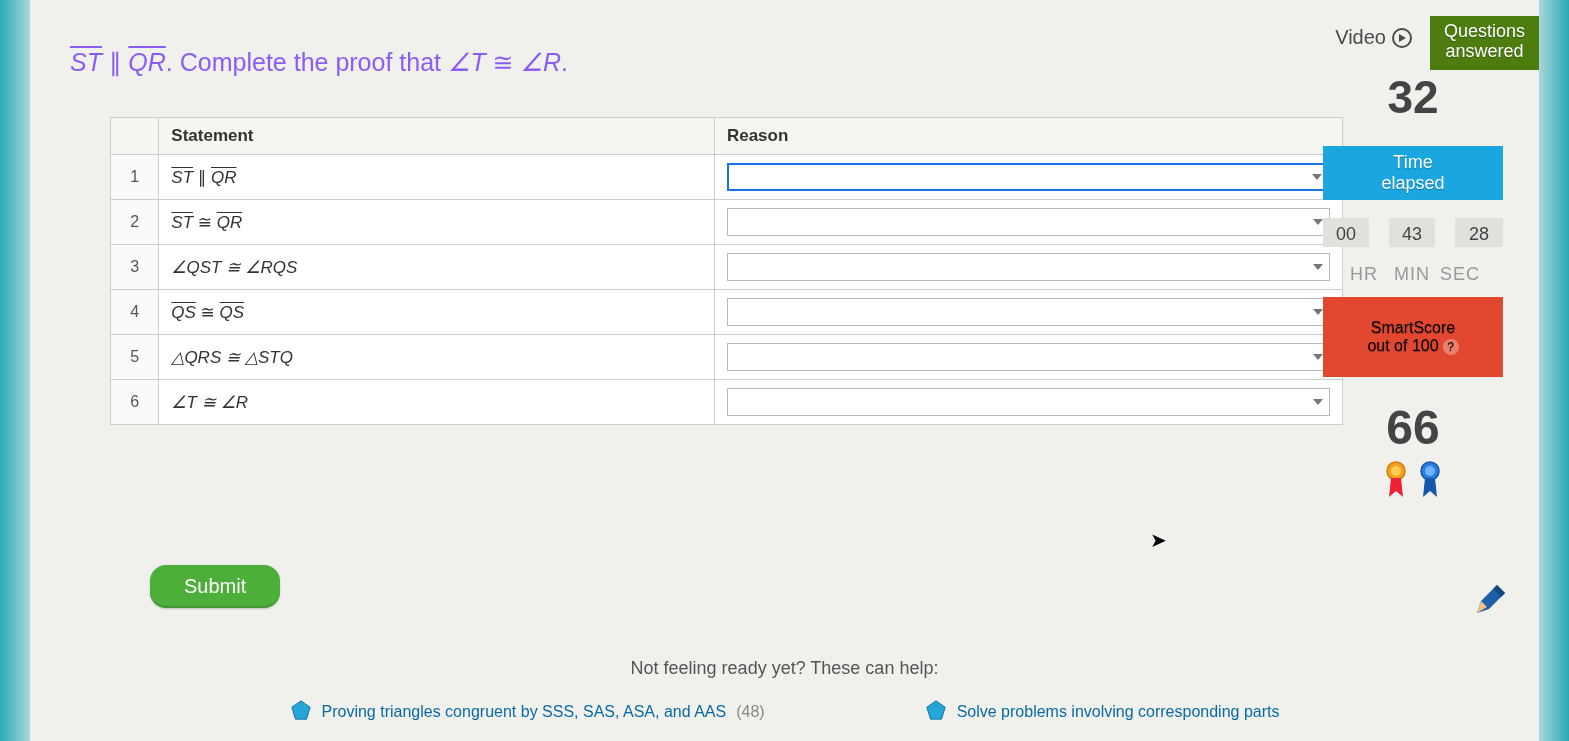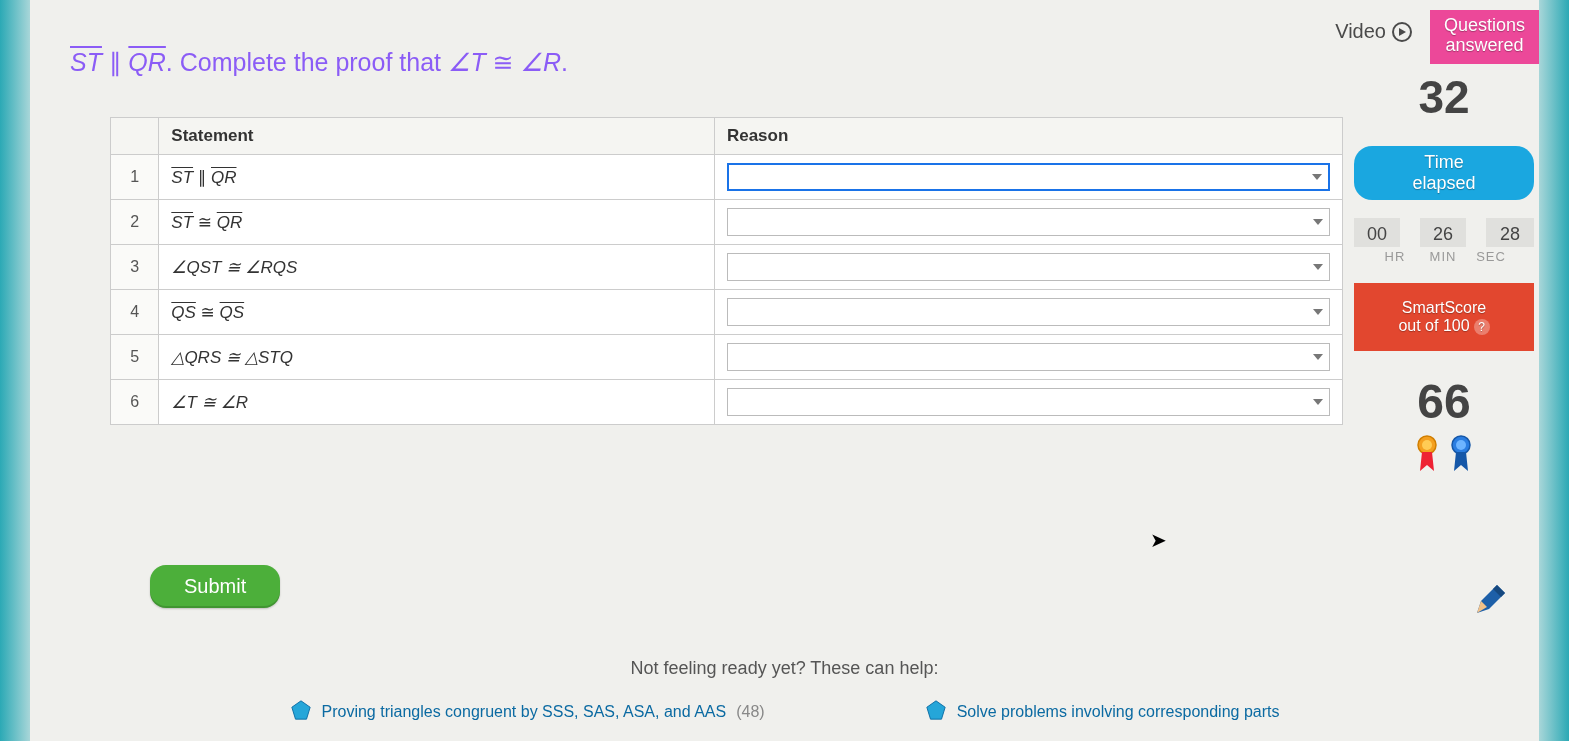--- a/index.html
+++ b/index.html
@@ -14,29 +14,29 @@
   }
   .page-wrap {
     background: #f0f0ed;
     margin: 0 30px;
     min-height: 741px;
     position: relative;
     padding: 0 0 0 0;
   }
   .top-right {
     position: absolute;
-    top: 10px; right: 0;
+    top: 16px; right: 0;
     display: flex;
     align-items: flex-start;
     gap: 18px;
   }
   .video-link { color: #4a4a4a; font-size: 20px; padding-top: 10px; display: flex; align-items: center; gap: 6px; cursor: pointer; }
   .play-circ { display:inline-flex; width:20px; height:20px; border:2px solid #4a4a4a; border-radius:50%; align-items:center; justify-content:center; font-size:10px; }
   .play-circ::before { content:""; display:block; width:0;height:0;border-left:7px solid #4a4a4a;border-top:4px solid transparent;border-bottom:4px solid transparent; margin-left:2px;}
-  .qa-box { background:#ec4899; color:#fff; padding:6px 14px 8px 14px; font-size:18px; text-align:center; text-shadow:0 1px 1px rgba(0,0,0,0.3); line-height:1.1;}
+  .qa-box { background:#4d7c0f; color:#fff; padding:6px 14px 8px 14px; font-size:18px; text-align:center; text-shadow:0 1px 1px rgba(0,0,0,0.3); line-height:1.1;}
   
   .question-text { font-size: 25px; color:#8b5cf6; padding: 48px 10px 10px 40px; font-style: italic;}
   .question-text .upright { font-style: normal; }
   .overline { text-decoration: overline; font-style: italic;}
   
   .proof-table { margin: 30px 0 0 80px; border-collapse: collapse; width: 1233px; background:#fff; }
   .proof-table th, .proof-table td { border:1px solid #ccc; padding:8px 12px; text-align:left; font-weight:normal; }
   .proof-table th { background:#f5f5f2; font-weight:bold; color:#333; font-size:17px; }
   .proof-table td.num { width:40px; text-align:center; color:#555; background:#fafaf8; font-size:16px;}
   .proof-table td.stmt { width:460px; color:#333; font-size:17px; font-style:italic;}
@@ -52,29 +52,29 @@
     width:0;height:0;border-left:5px solid transparent;border-right:5px solid transparent;border-top:6px solid #777;
   }
   
   .submit-btn {
     margin: 140px 0 0 120px;
     background:#4caf3a; color:#fff; border:none; border-radius:16px;
     padding:10px 34px; font-size:20px; cursor:pointer;
     box-shadow: inset 0 -2px 0 rgba(0,0,0,0.15), 0 1px 2px rgba(0,0,0,0.2);
   }
   
-  .sidebar { position:absolute; top:70px; right:5px; width:180px; text-align:center; }
+  .sidebar { position:absolute; top:70px; right:36px; width:180px; text-align:center; }
   .big-count { font-size:46px; font-weight:bold; color:#444; }
-  .time-box { background:#1aa7e0; color:#fff; padding:6px 0; margin-top:22px; font-size:18px; text-shadow:0 1px 1px rgba(0,0,0,0.3);border-radius:18px;}
+  .time-box { background:#1aa7e0; color:#fff; padding:6px 0; margin-top:22px; font-size:18px; text-shadow:0 1px 1px rgba(0,0,0,0.3);}
   .time-grid { display:flex; margin-top:18px; justify-content:center; gap:18px; }
   .time-grid .cell { width:48px; background:#e0e0dd; padding:6px 0 2px 0; font-size:18px; color:#444; border-right:2px solid #f0f0ed;}
   .time-grid .cell:last-child{border-right:none;}
-  .time-labels { display:flex; justify-content:center; font-size:13px; color:#999; margin-top:2px; letter-spacing:1px;}
+  .time-labels { display:flex; justify-content:center; font-size:18px; color:#999; margin-top:17px; letter-spacing:1px;}
   .time-labels span{ width:48px; border-right:2px solid transparent; }
-  .smart-box { background:#e2472f; color:#ffffff; padding:16px 4px; margin-top:19px; font-size:16px; text-shadow:0 1px 1px rgba(0,0,0,0.3);}
+  .smart-box { background:#e2472f; color:#000000; padding:22px 4px; margin-top:12px; font-size:16px; text-shadow:0 1px 1px rgba(0,0,0,0.3);}
   .smart-box .q{ display:inline-flex; width:16px;height:16px;border-radius:50%;background:rgba(255,255,255,0.3);align-items:center;justify-content:center;font-size:12px;margin-left:4px;}
   .smart-val { font-size:48px; font-weight:bold; color:#444; margin-top:23px;}
   .ribbons { margin-top:6px; font-size:36px; }
   .ribbon { display:inline-block; width:24px; }
   .ribbon svg { width:24px; height:40px; }
   .pencil { position:absolute; right:30px; bottom:120px; cursor:pointer; }
   .pencil svg{ width:36px; height:36px; }
   
   .workout { text-align:center; margin-top:50px; }
   .workout h3 { color:#0b6aa2; font-size:22px; font-weight:normal; font-style:italic;}
@@ -184,21 +184,21 @@
   </div>
 
   <div class="sidebar">
     <div class="big-count">32</div>
     <div class="time-box">
       <div>Time</div>
       <div>elapsed</div>
     </div>
     <div class="time-grid">
       <div class="cell">00</div>
-      <div class="cell">26</div>
+      <div class="cell">43</div>
       <div class="cell">28</div>
     </div>
     <div class="time-labels">
       <span>HR</span>
       <span>MIN</span>
       <span>SEC</span>
     </div>
     <div class="smart-box">
       <div>SmartScore</div>
       <div><span>out of 100</span><span class="q">?</span></div>

